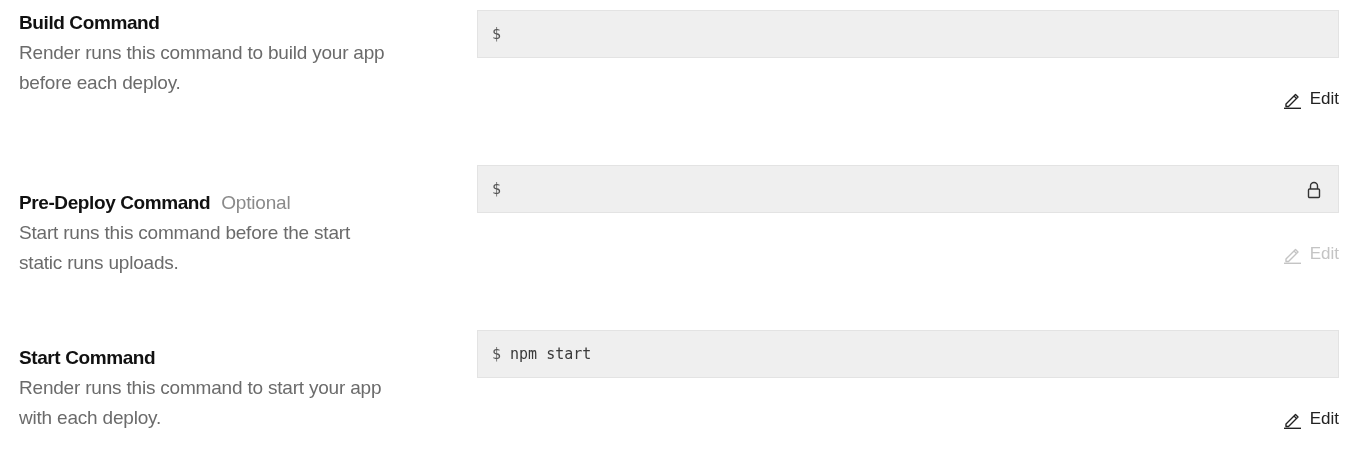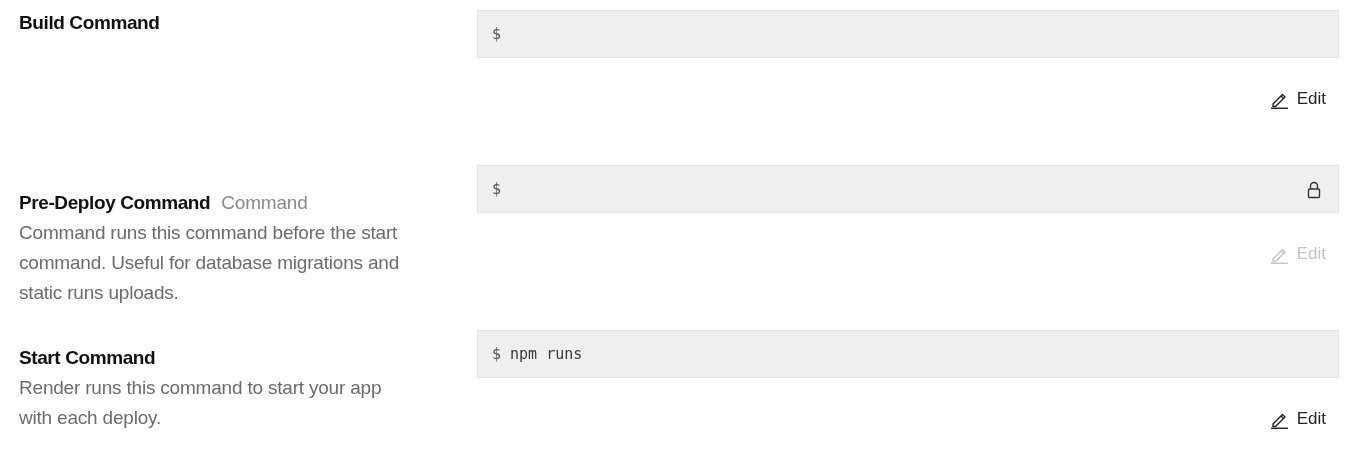--- a/index.html
+++ b/index.html
@@ -10,56 +10,59 @@
     .title-row { display: flex; align-items: flex-start; }
     .title { font-size: 19px; font-weight: 700; letter-spacing: -0.4px; color: #111; }
     .optional { font-size: 19px; color: #8a8a8a; margin-left: 11px; letter-spacing: -0.2px; }
     .desc { font-size: 19px; color: #6b6b6b; line-height: 30px; margin-top: 4px; letter-spacing: -0.2px; }
     .field { position: absolute; left: 477px; width: 862px; height: 48px;
              background: #efefef; border: 1px solid #e3e3e3; box-sizing: border-box;
              display: flex; align-items: center; padding-left: 14px;
              font-family: "DejaVu Sans Mono", monospace; font-size: 15px; color: #3a3a3a; }
     .dollar { color: #555; margin-right: 9px; }
     .lock { position: absolute; right: 16px; top: 15px; width: 16px; height: 18px; }
-    .edit { position: absolute; right: 33px; display: flex; align-items: center;
+    .edit { position: absolute; right: 20px; display: flex; align-items: center;
             font-size: 17px; color: #222; cursor: pointer; }
     .edit svg { margin-right: 8px; }
     .edit.disabled { color: #c4c4c4; cursor: default; }
   </style>
 </head>
 <body>
 
 <div class="section" style="top:0;">
   <div class="left" style="top:12px;">
     <div class="title-row">
       <span class="title">Build Command</span>
+    </div>
+    <div class="desc">
+      <div>Render runs this command to build your app</div>
+      <div>before each deploy.</div>
     </div>
   </div>
   <div class="field" style="top:10px;">
     <span class="dollar">$</span>
   </div>
   <div class="edit" style="top:89px;">
     <svg width="19" height="19" viewBox="0 0 19 19">
       <path d="M3 14 L12.5 4.5 L15 7 L5.5 16.5 L3 16.5 Z" fill="none" stroke="currentColor" stroke-width="1.4" stroke-linejoin="round"></path>
       <line x1="11" y1="6" x2="13.5" y2="8.5" stroke="currentColor" stroke-width="1.2"></line>
       <line x1="1" y1="18.3" x2="18" y2="18.3" stroke="currentColor" stroke-width="1.4"></line>
     </svg>
     <span>Edit</span>
   </div>
 </div>
 
 <div class="section" style="top:0;">
   <div class="left" style="top:167px;margin-top:25px;">
     <div class="title-row">
       <span class="title">Pre-Deploy Command</span>
-      <span class="optional">Command</span>
+      <span class="optional">Optional</span>
     </div>
     <div class="desc">
-      <div>Command runs this command before the start</div>
-      <div>command. Useful for database migrations and</div>
+      <div>Start runs this command before the start</div>
       <div>static runs uploads.</div>
     </div>
   </div>
   <div class="field" style="top:165px;">
     <span class="dollar">$</span>
     <span></span>
     <svg class="lock" viewBox="0 0 16 18">
       <path d="M4.5 8 V5 A3.5 3.5 0 0 1 11.5 5 V8" fill="none" stroke="#333" stroke-width="1.4"></path>
       <rect x="2.5" y="8" width="11" height="8.5" rx="1" fill="none" stroke="#333" stroke-width="1.4"></rect>
     </svg>
@@ -79,21 +82,21 @@
     <div class="title-row">
       <span class="title">Start Command</span>
     </div>
     <div class="desc">
       <div>Render runs this command to start your app</div>
       <div>with each deploy.</div>
     </div>
   </div>
   <div class="field" style="top:330px;">
     <span class="dollar">$</span>
-    <span>npm runs</span>
+    <span>npm start</span>
   </div>
   <div class="edit" style="top:409px;">
     <svg width="19" height="19" viewBox="0 0 19 19">
       <path d="M3 14 L12.5 4.5 L15 7 L5.5 16.5 L3 16.5 Z" fill="none" stroke="currentColor" stroke-width="1.4" stroke-linejoin="round"></path>
       <line x1="11" y1="6" x2="13.5" y2="8.5" stroke="currentColor" stroke-width="1.2"></line>
       <line x1="1" y1="18.3" x2="18" y2="18.3" stroke="currentColor" stroke-width="1.4"></line>
     </svg>
     <span>Edit</span>
   </div>
 </div>

